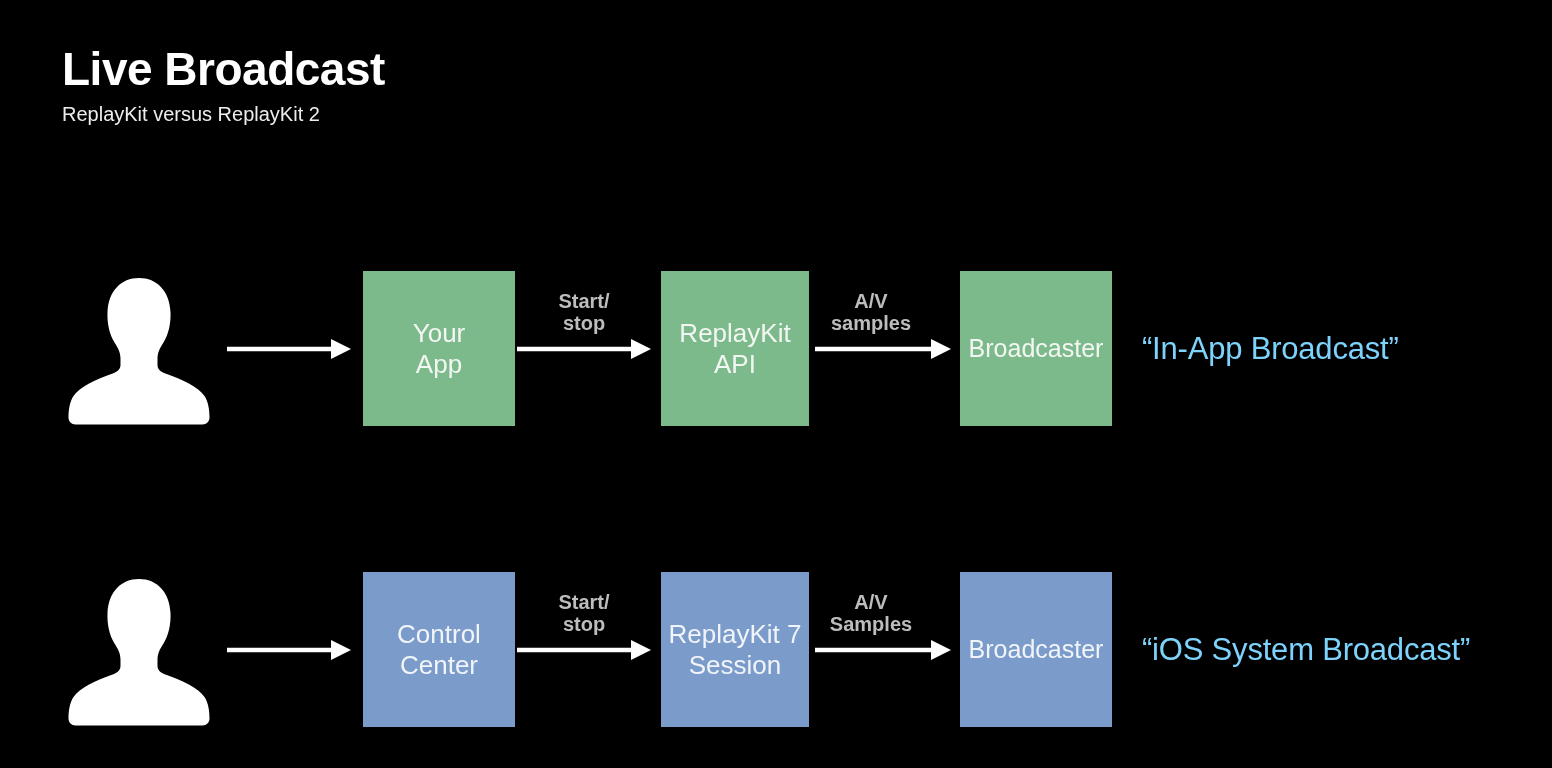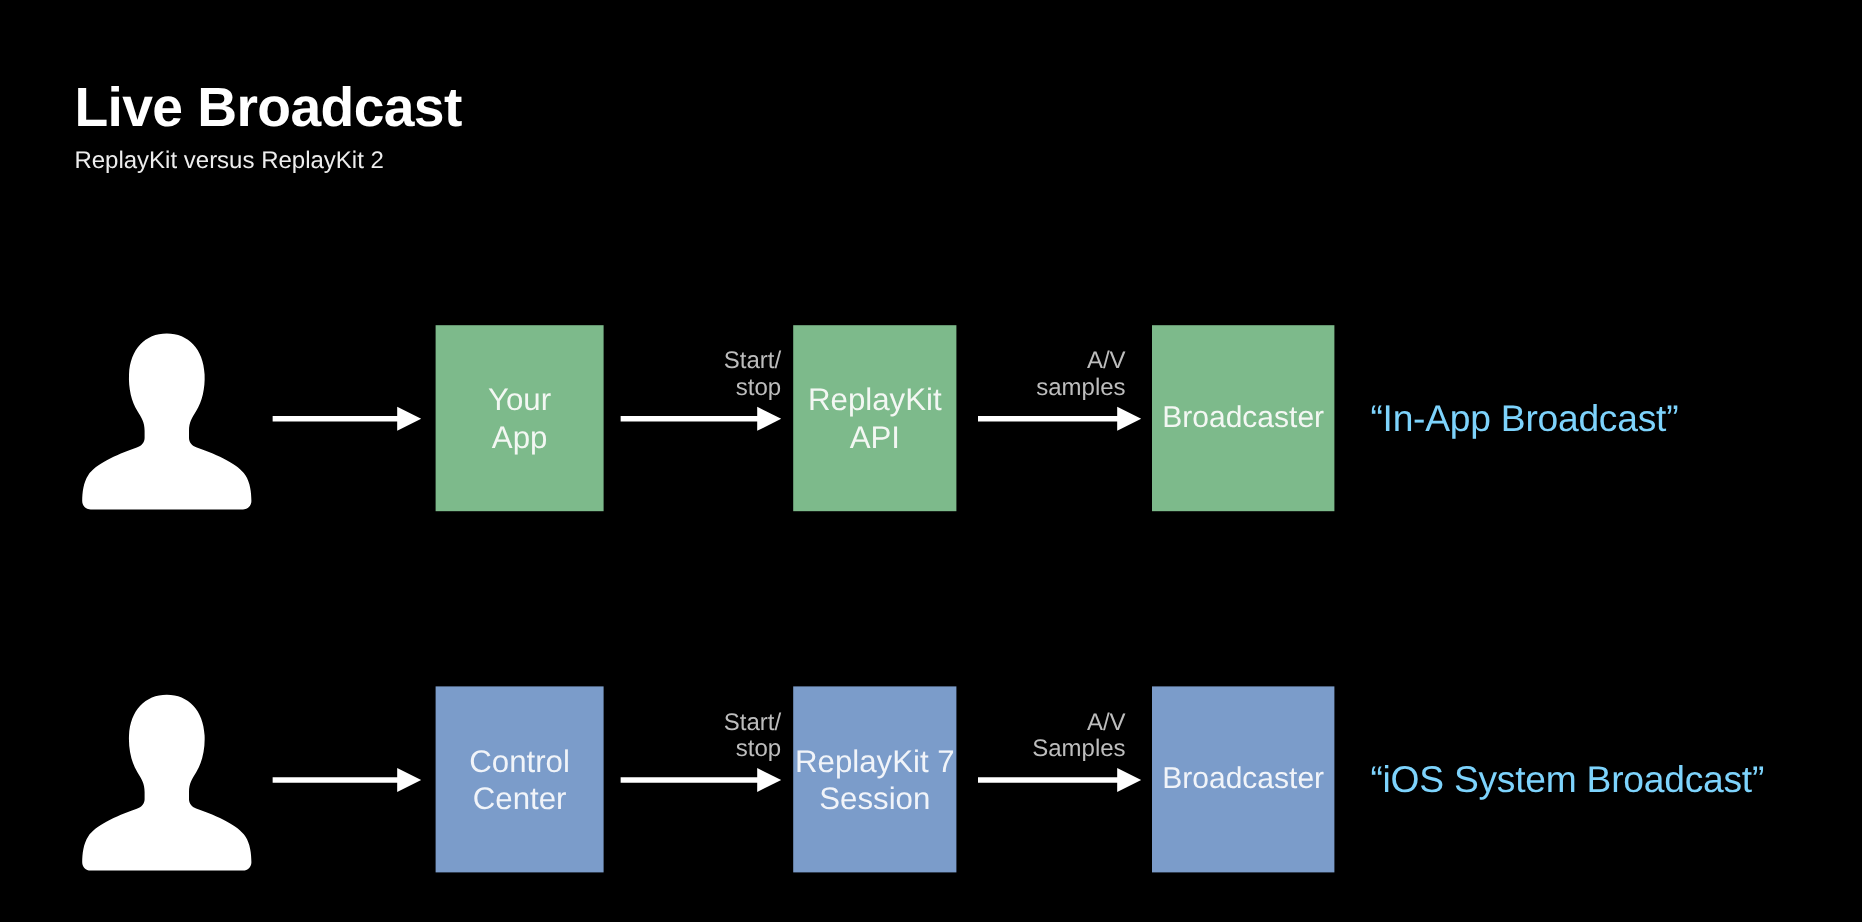--- a/index.html
+++ b/index.html
@@ -4,21 +4,21 @@
 <style>
   html, body { margin: 0; padding: 0; background: #000; }
   .slide {
     position: relative;
     width: 1552px;
     height: 768px;
     background: #000000;
     overflow: hidden;
     font-family: "Liberation Sans", sans-serif;
   }
-  .header { position: absolute; left: 62px; top: 44px; margin-top: 20px; }
+  .header { position: absolute; left: 62px; top: 44px; }
   .title {
     margin: 0;
     font-size: 46px;
     font-weight: 700;
     color: #ffffff;
     letter-spacing: -0.5px;
     line-height: 1.12;
   }
   .subtitle {
     margin: 7px 0 0 0;
@@ -42,42 +42,43 @@
     flex-direction: column;
     align-items: center;
     justify-content: center;
     text-align: center;
     color: #f3f7f3;
     font-size: 26px;
     line-height: 31px;
     font-weight: 400;
   }
   .row-2 .node { color: #f1f4f9; }
-  .node-1 { left: 363px; width: 140px; }
-  .node-2 { left: 661px; width: 136px; }
+  .node-1 { left: 363px; width: 152px; }
+  .node-2 { left: 661px; width: 148px; }
   .node-3 { left: 960px; width: 152px; font-size: 25px; }
   .row-1 .node { background: #7dba8b; }
   .row-2 .node { background: #7b9cca; }
   .node-line { display: block; }
   .node-line:empty { display: none; }
 
   .arrow { position: absolute; top: 66px; }
   .arrow svg { display: block; }
   .arrow-a { left: 227px; }
   .arrow-b { left: 517px; }
   .arrow-c { left: 815px; }
 
   .alabel {
     position: absolute;
     top: 19px;
     width: 134px;
-    text-align: right;
+    text-align: center;
     color: #bdbdbd;
     font-size: 20px;
     line-height: 22px;
+    font-weight: bold;
   }
   .alabel-b { left: 517px; }
   .alabel-c { left: 804px; }
 
   .caption {
     position: absolute;
     left: 1142px;
     top: 0;
     height: 155px;
     display: flex;

